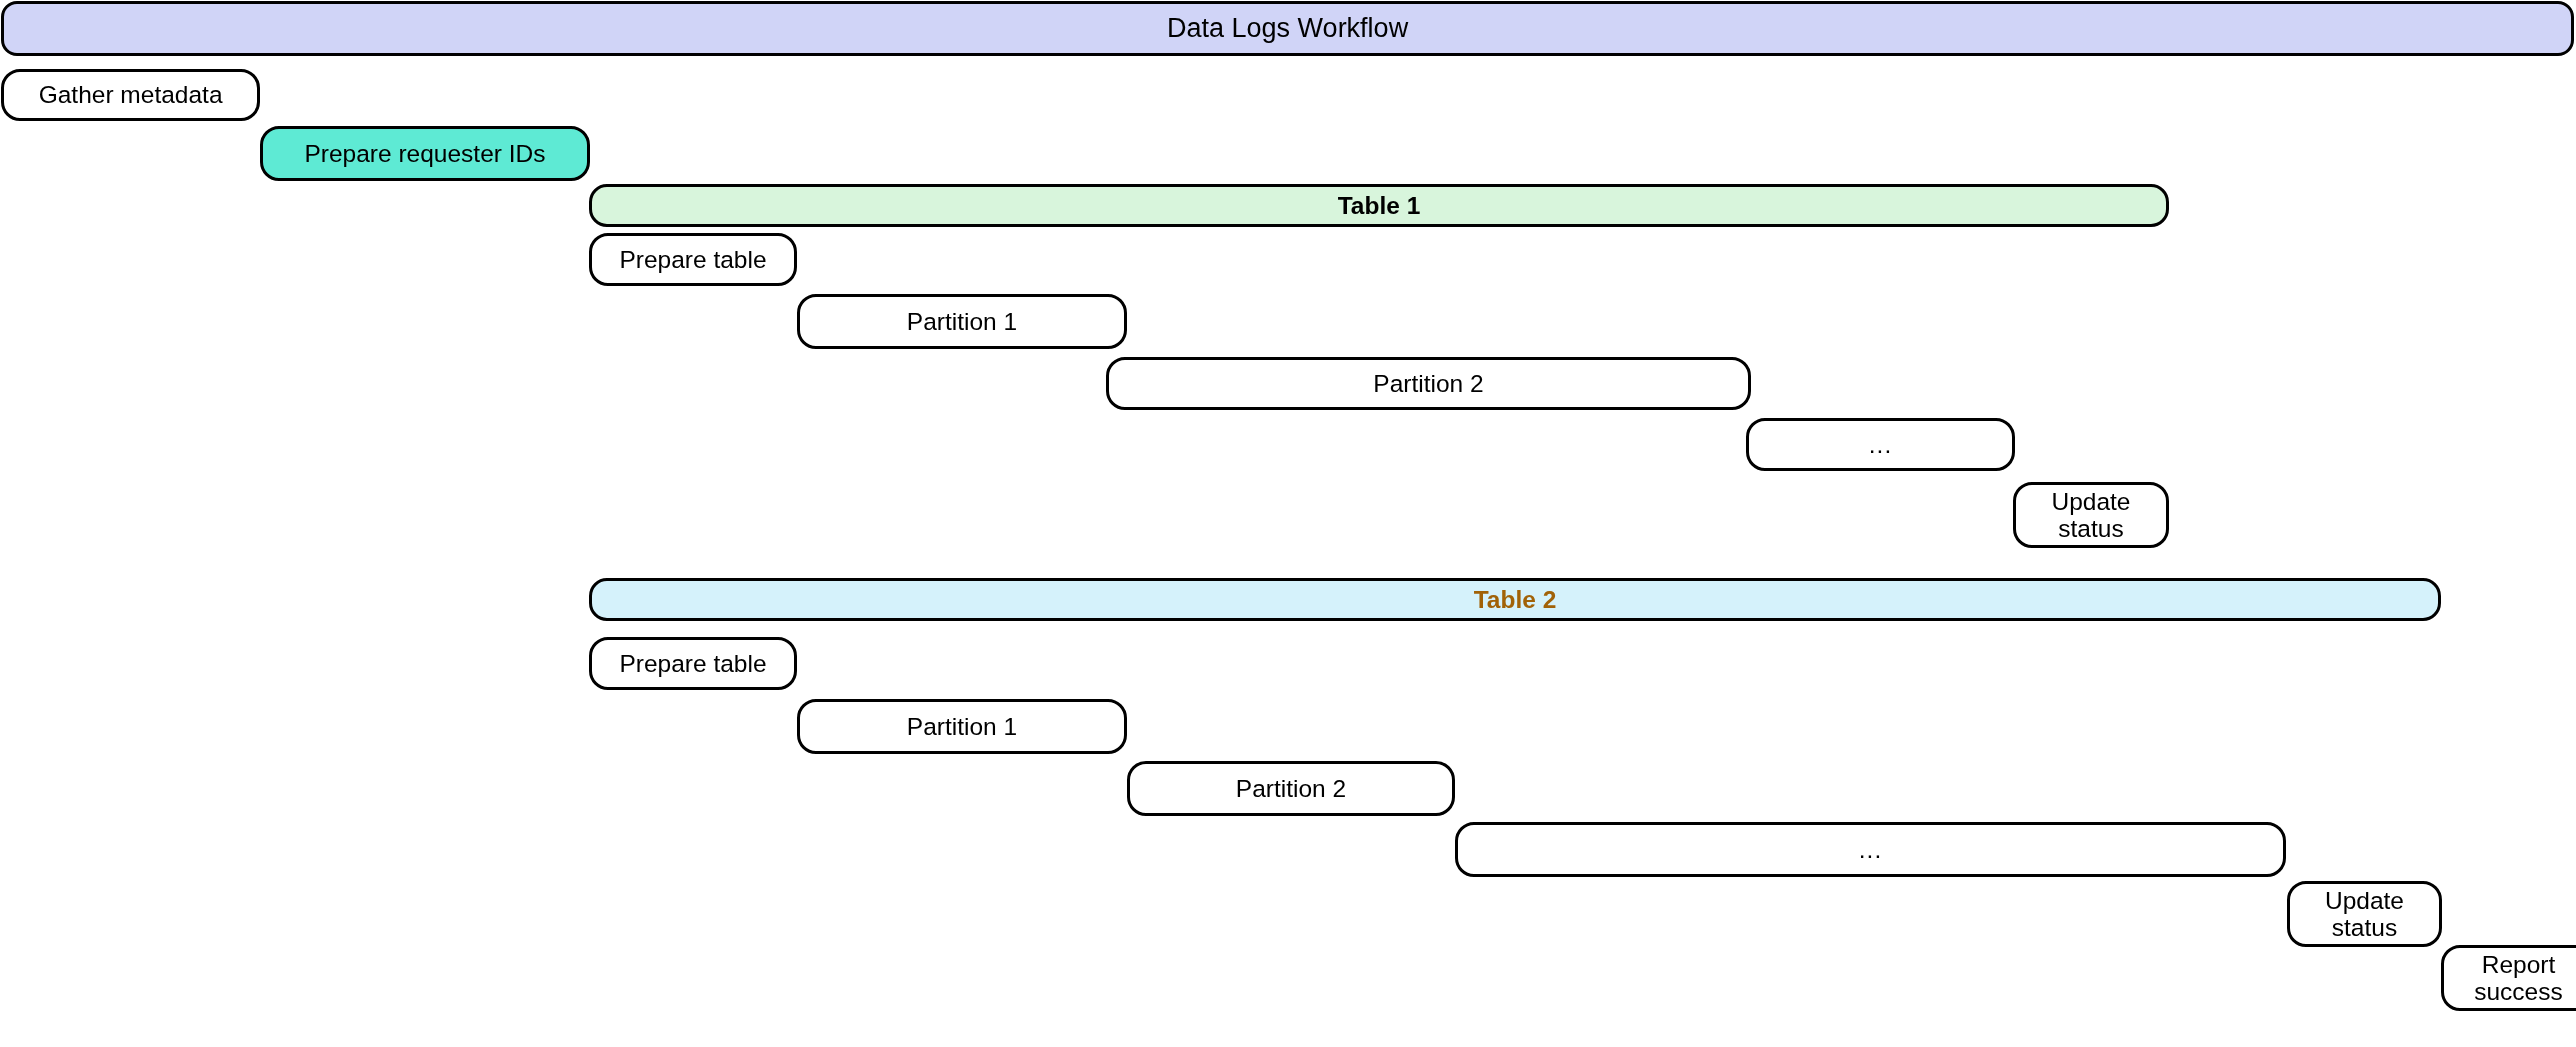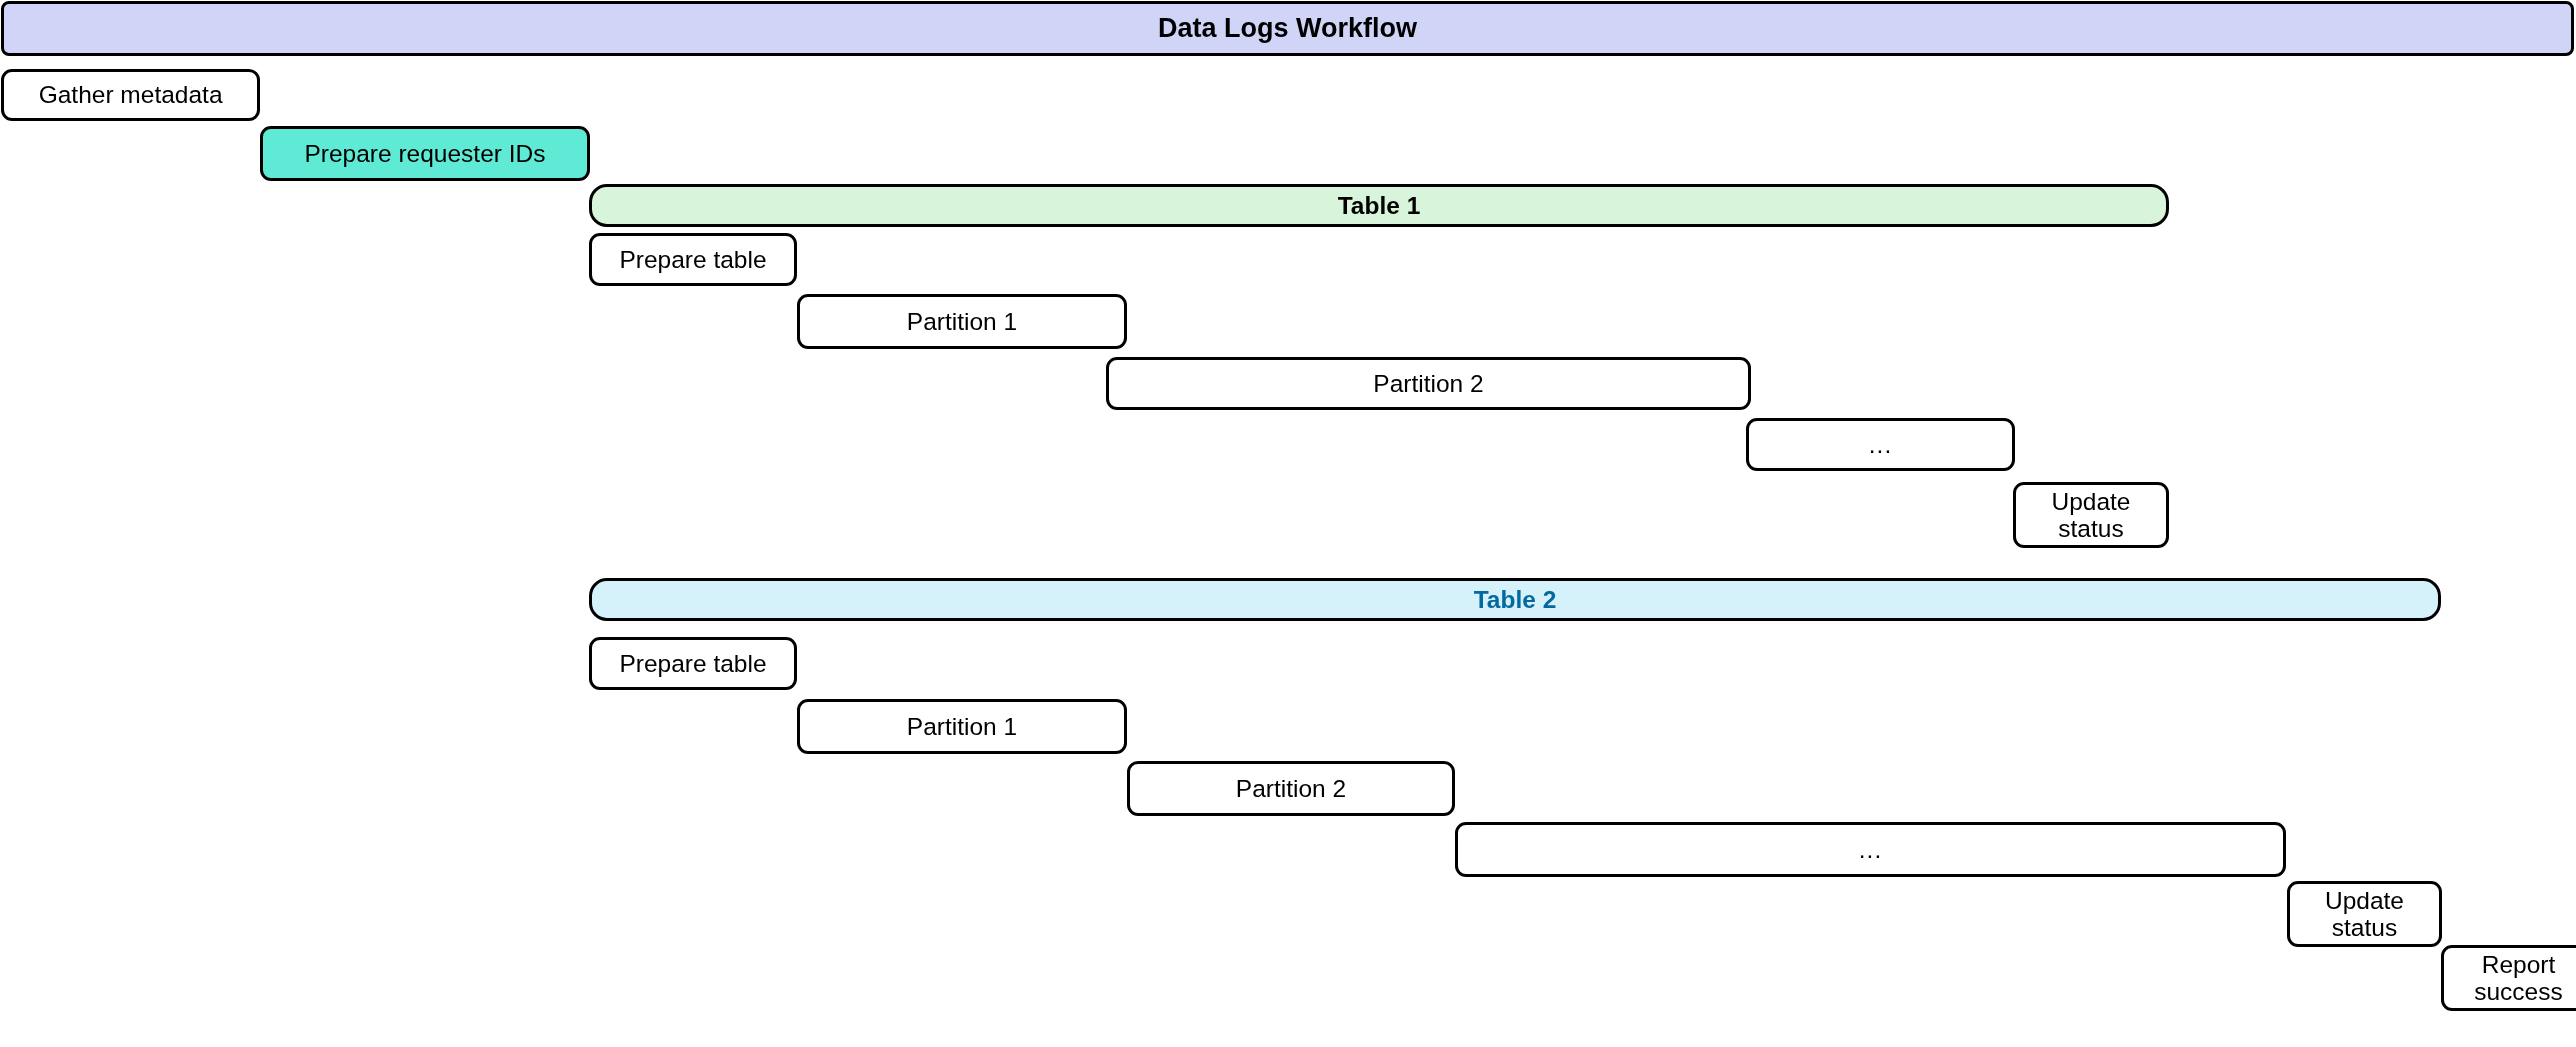--- a/index.html
+++ b/index.html
@@ -14,62 +14,62 @@
     position: relative;
     width: 2576px;
     height: 1048px;
     background: #ffffff;
     overflow: hidden;
   }
   .node {
     position: absolute;
     box-sizing: border-box;
     border: 3.2px solid #000000;
-    border-radius: 11px;
+    border-radius: 19px;
     background: #ffffff;
     display: flex;
     align-items: center;
     justify-content: center;
     text-align: center;
     color: #000000;
     font-size: 24.5px;
     line-height: 1.12;
     font-weight: 400;
     white-space: pre-line;
     padding: 0 7.5px;
   }
   .node.group {
     font-weight: bold;
     border-radius: 18px;
   }
   .node.title {
-    font-weight: bold;
+    font-weight: normal;
     font-size: 27px;
-    border-radius: 8px;
+    border-radius: 16px;
   }
   .node.ellipsis {
     font-size: 24.5px;
     letter-spacing: 1.1px;
   }
 </style>
 </head>
 <body>
 
 <div id="canvas">
     <div class="node title" style="left: 1.1px; top: 1.1px; width: 2573px; height: 55px; background: rgb(208, 212, 247); border-color: rgb(0, 0, 0); color: rgb(0, 0, 0);">Data Logs Workflow</div>
     <div class="node" style="left: 1.1px; top: 69px; width: 259px; height: 52px; background: rgb(255, 255, 255); border-color: rgb(0, 0, 0); color: rgb(0, 0, 0);">Gather metadata</div>
     <div class="node" style="left: 260px; top: 126px; width: 330px; height: 55px; background: #5eead4; border-color: rgb(0, 0, 0); color: rgb(0, 0, 0);">Prepare requester IDs</div>
     <div class="node group" style="left: 589px; top: 184px; width: 1580px; height: 43px; background: rgb(216, 245, 220); border-color: rgb(0, 0, 0); color: rgb(0, 0, 0);">Table 1</div>
     <div class="node" style="left: 589px; top: 233px; width: 208px; height: 53px; background: rgb(255, 255, 255); border-color: rgb(0, 0, 0); color: rgb(0, 0, 0);">Prepare table</div>
     <div class="node" style="left: 797px; top: 294px; width: 330px; height: 55px; background: rgb(255, 255, 255); border-color: rgb(0, 0, 0); color: rgb(0, 0, 0);">Partition 1</div>
     <div class="node" style="left: 1106px; top: 357px; width: 645px; height: 53px; background: rgb(255, 255, 255); border-color: rgb(0, 0, 0); color: rgb(0, 0, 0);">Partition 2</div>
     <div class="node ellipsis" style="left: 1746px; top: 418px; width: 269px; height: 53px; background: rgb(255, 255, 255); border-color: rgb(0, 0, 0); color: rgb(0, 0, 0);">...</div>
     <div class="node" style="left: 2013px; top: 482px; width: 156px; height: 66px; background: rgb(255, 255, 255); border-color: rgb(0, 0, 0); color: rgb(0, 0, 0);">Update
 status</div>
-    <div class="node group" style="left: 589px; top: 578px; width: 1852px; height: 43px; background: rgb(213, 242, 251); border-color: rgb(0, 0, 0); color: #0369a1;">Table 2</div>
+    <div class="node group" style="left: 589px; top: 578px; width: 1852px; height: 43px; background: rgb(213, 242, 251); border-color: rgb(0, 0, 0); color: #a16207;">Table 2</div>
     <div class="node" style="left: 589px; top: 637px; width: 208px; height: 53px; background: rgb(255, 255, 255); border-color: rgb(0, 0, 0); color: rgb(0, 0, 0);">Prepare table</div>
     <div class="node" style="left: 797px; top: 699px; width: 330px; height: 55px; background: rgb(255, 255, 255); border-color: rgb(0, 0, 0); color: rgb(0, 0, 0);">Partition 1</div>
     <div class="node" style="left: 1127px; top: 761px; width: 328px; height: 55px; background: rgb(255, 255, 255); border-color: rgb(0, 0, 0); color: rgb(0, 0, 0);">Partition 2</div>
     <div class="node ellipsis" style="left: 1455px; top: 822px; width: 831px; height: 55px; background: rgb(255, 255, 255); border-color: rgb(0, 0, 0); color: rgb(0, 0, 0);">...</div>
     <div class="node" style="left: 2287px; top: 881px; width: 155px; height: 66px; background: rgb(255, 255, 255); border-color: rgb(0, 0, 0); color: rgb(0, 0, 0);">Update
 status</div>
     <div class="node" style="left: 2441px; top: 945px; width: 155px; height: 66px; background: rgb(255, 255, 255); border-color: rgb(0, 0, 0); color: rgb(0, 0, 0);">Report
 success</div>
   </div>
 

